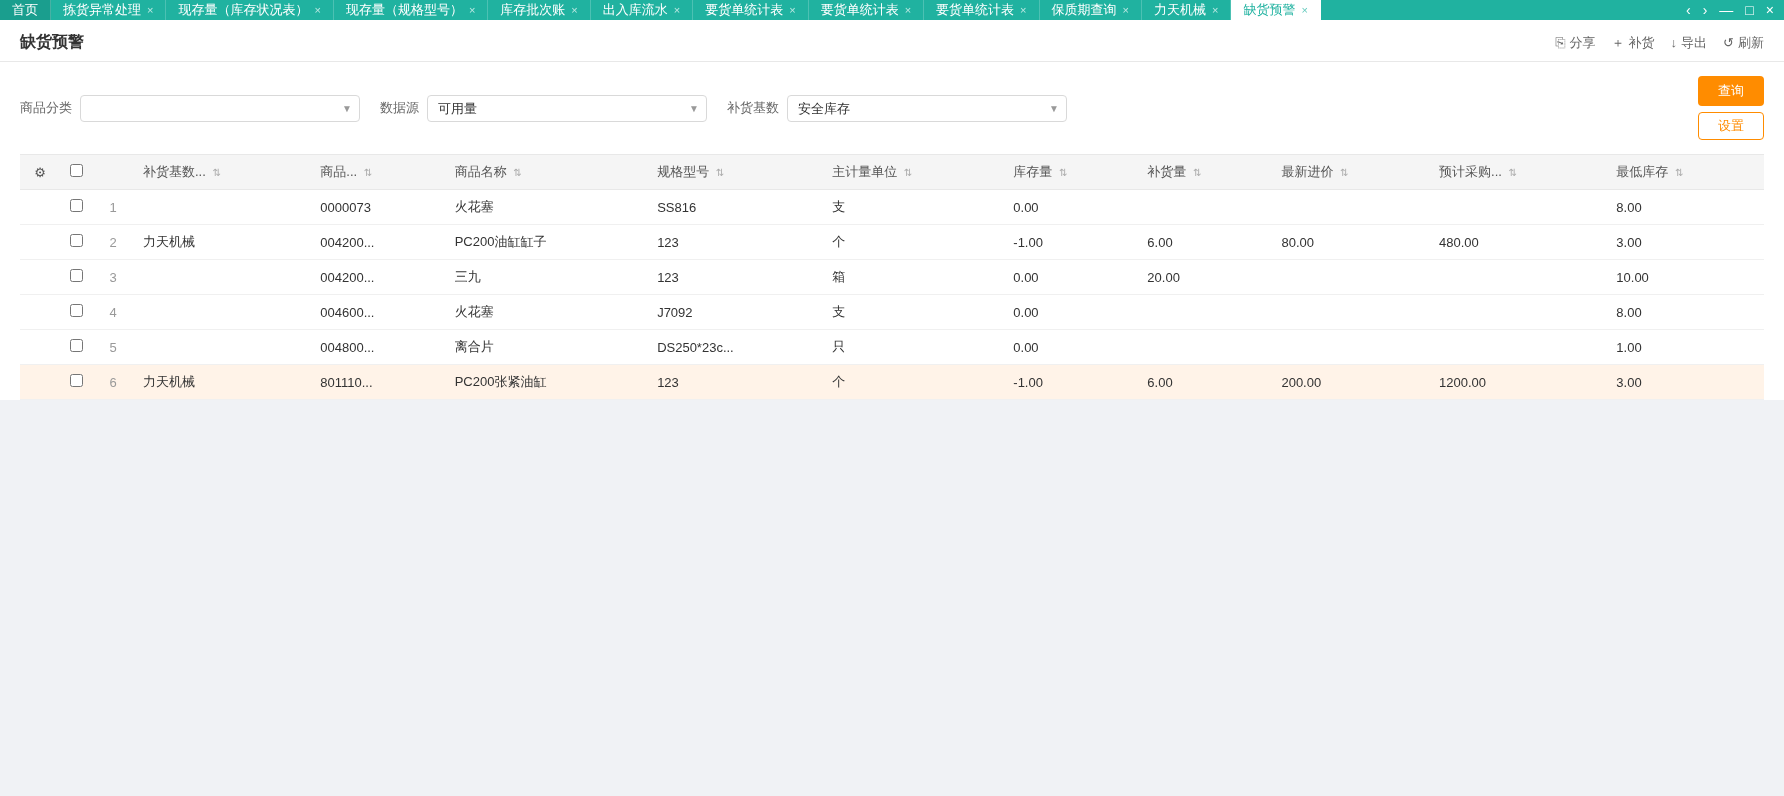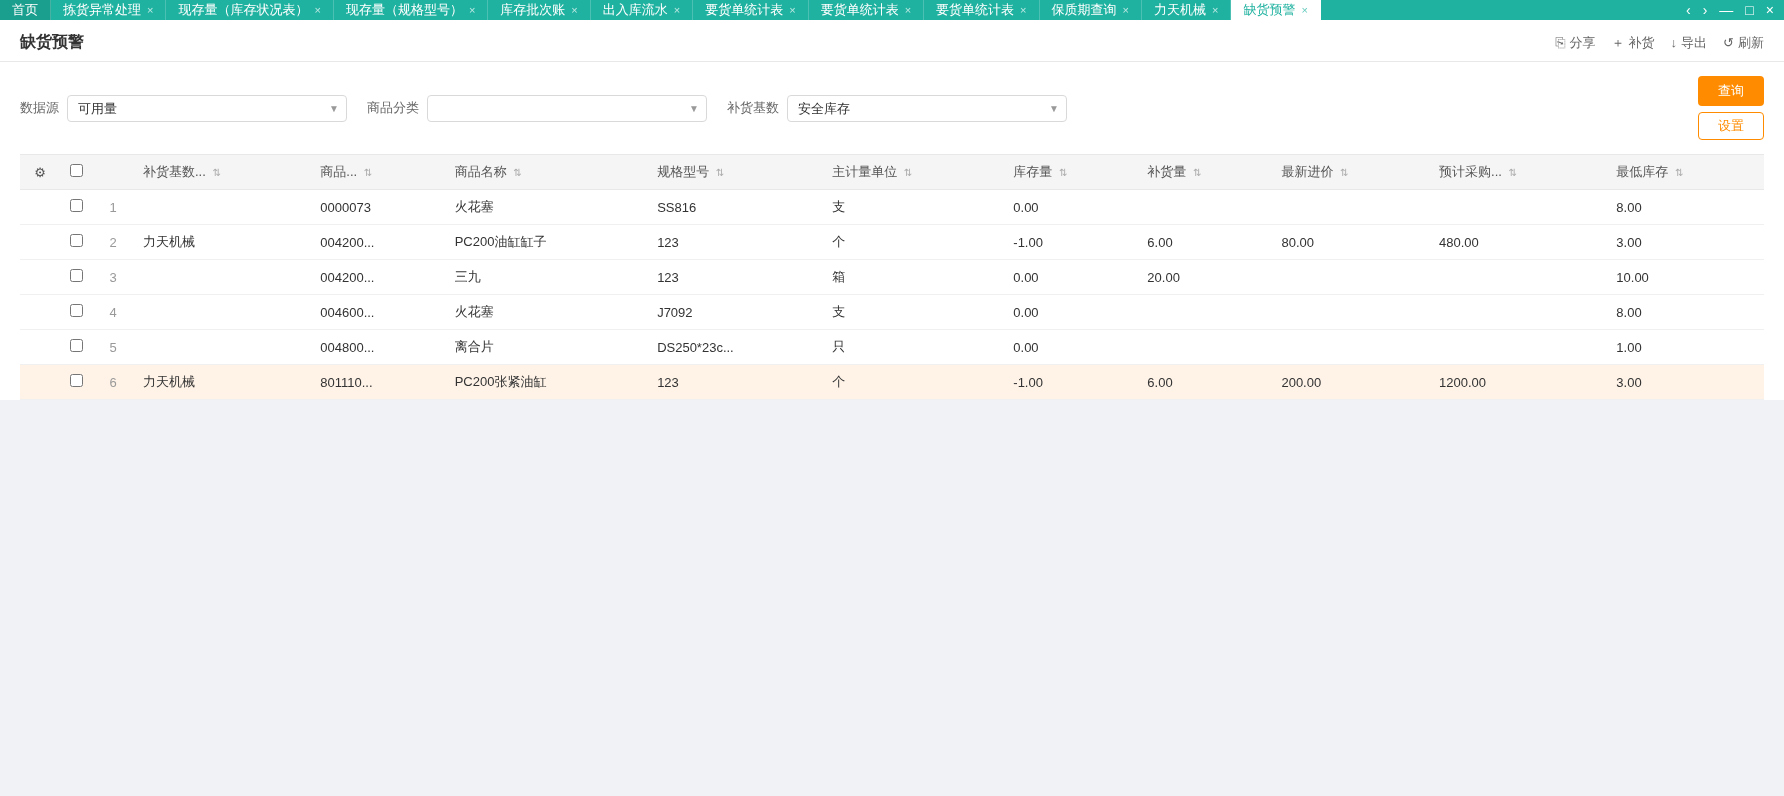--- a/index.html
+++ b/index.html
@@ -275,33 +275,33 @@
       </div>
       <div class="header-action-btn">
         <span>↺</span>
         <span>刷新</span>
       </div>
     </div>
   </div>
 
   <div class="filter-bar">
     <div class="filter-group">
+      <span class="filter-label">商品分类</span>
+      <div class="select-wrapper">
+        <select class="filter-select" style="min-width:280px;">
+          <option value=""></option>
+        </select>
+      </div>
+    </div>
+
+    <div class="filter-group">
       <span class="filter-label">数据源</span>
       <div class="select-wrapper">
         <select class="filter-select" style="min-width:280px;">
           <option value="可用量" selected="">可用量</option>
-        </select>
-      </div>
-    </div>
-
-    <div class="filter-group">
-      <span class="filter-label">商品分类</span>
-      <div class="select-wrapper">
-        <select class="filter-select" style="min-width:280px;">
-          <option value=""></option>
         </select>
       </div>
     </div>
 
     <div class="filter-group">
       <span class="filter-label">补货基数</span>
       <div class="select-wrapper">
         <select class="filter-select" style="min-width:280px;">
           <option value="安全库存" selected="">安全库存</option>
         </select>

